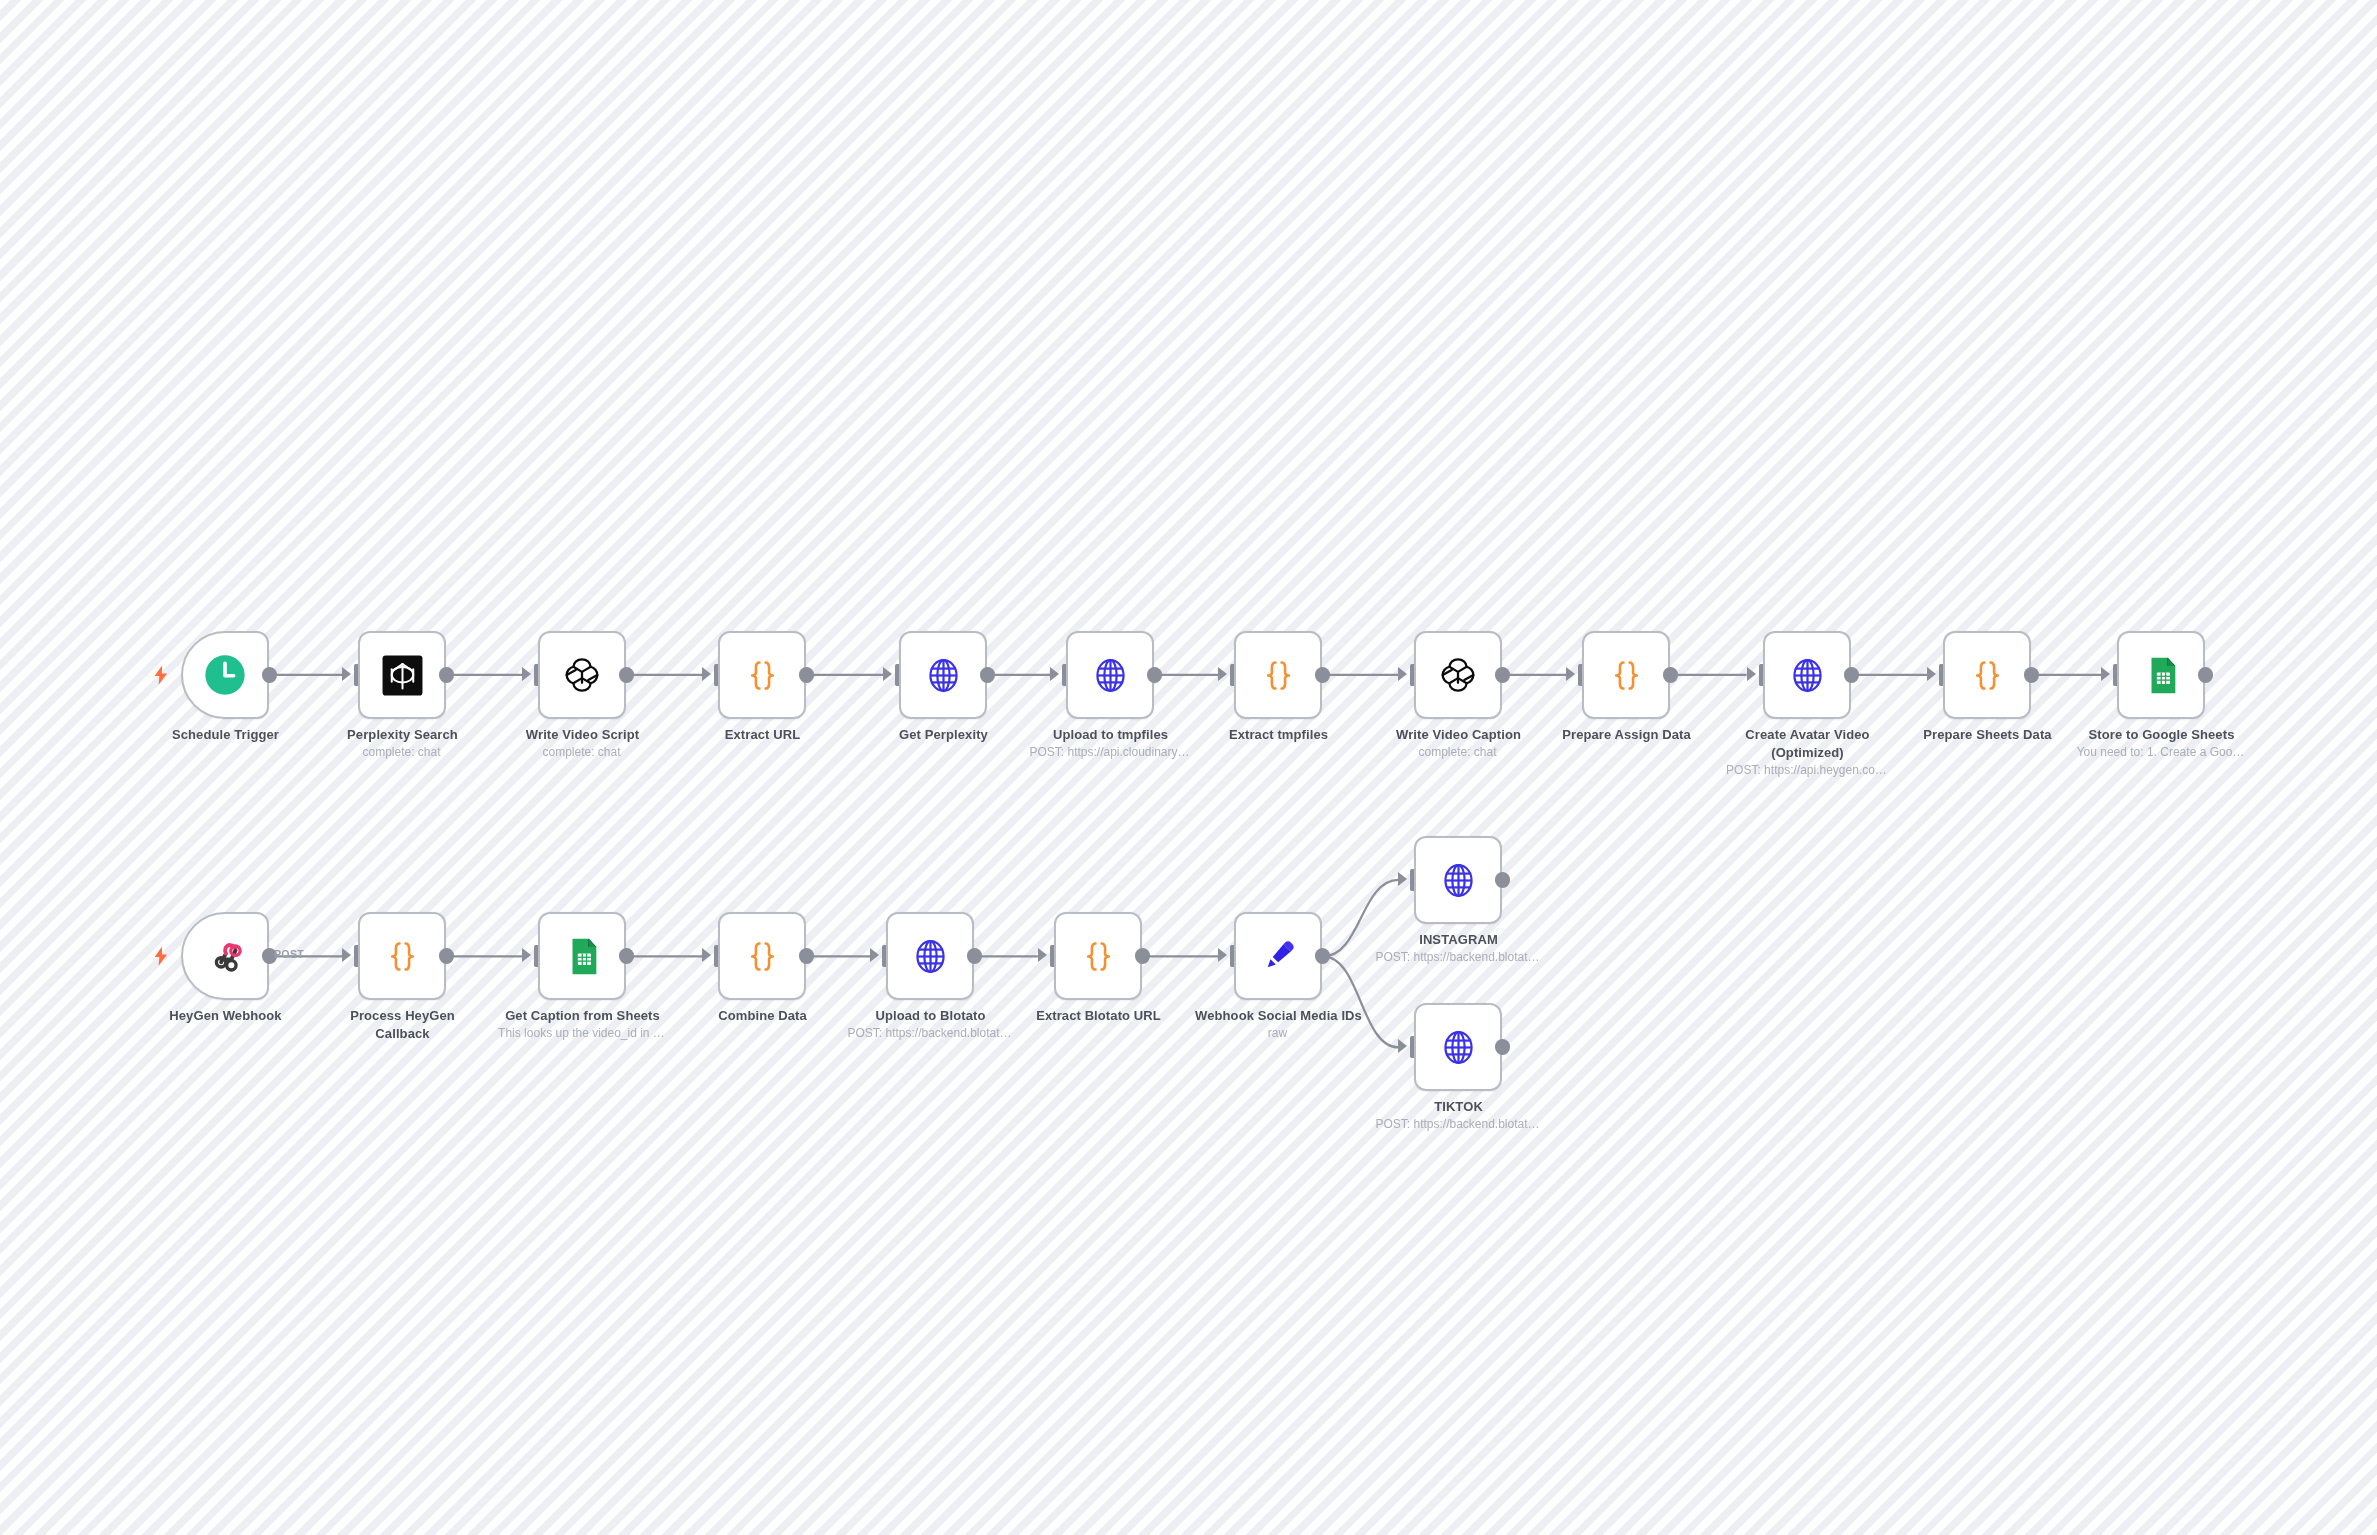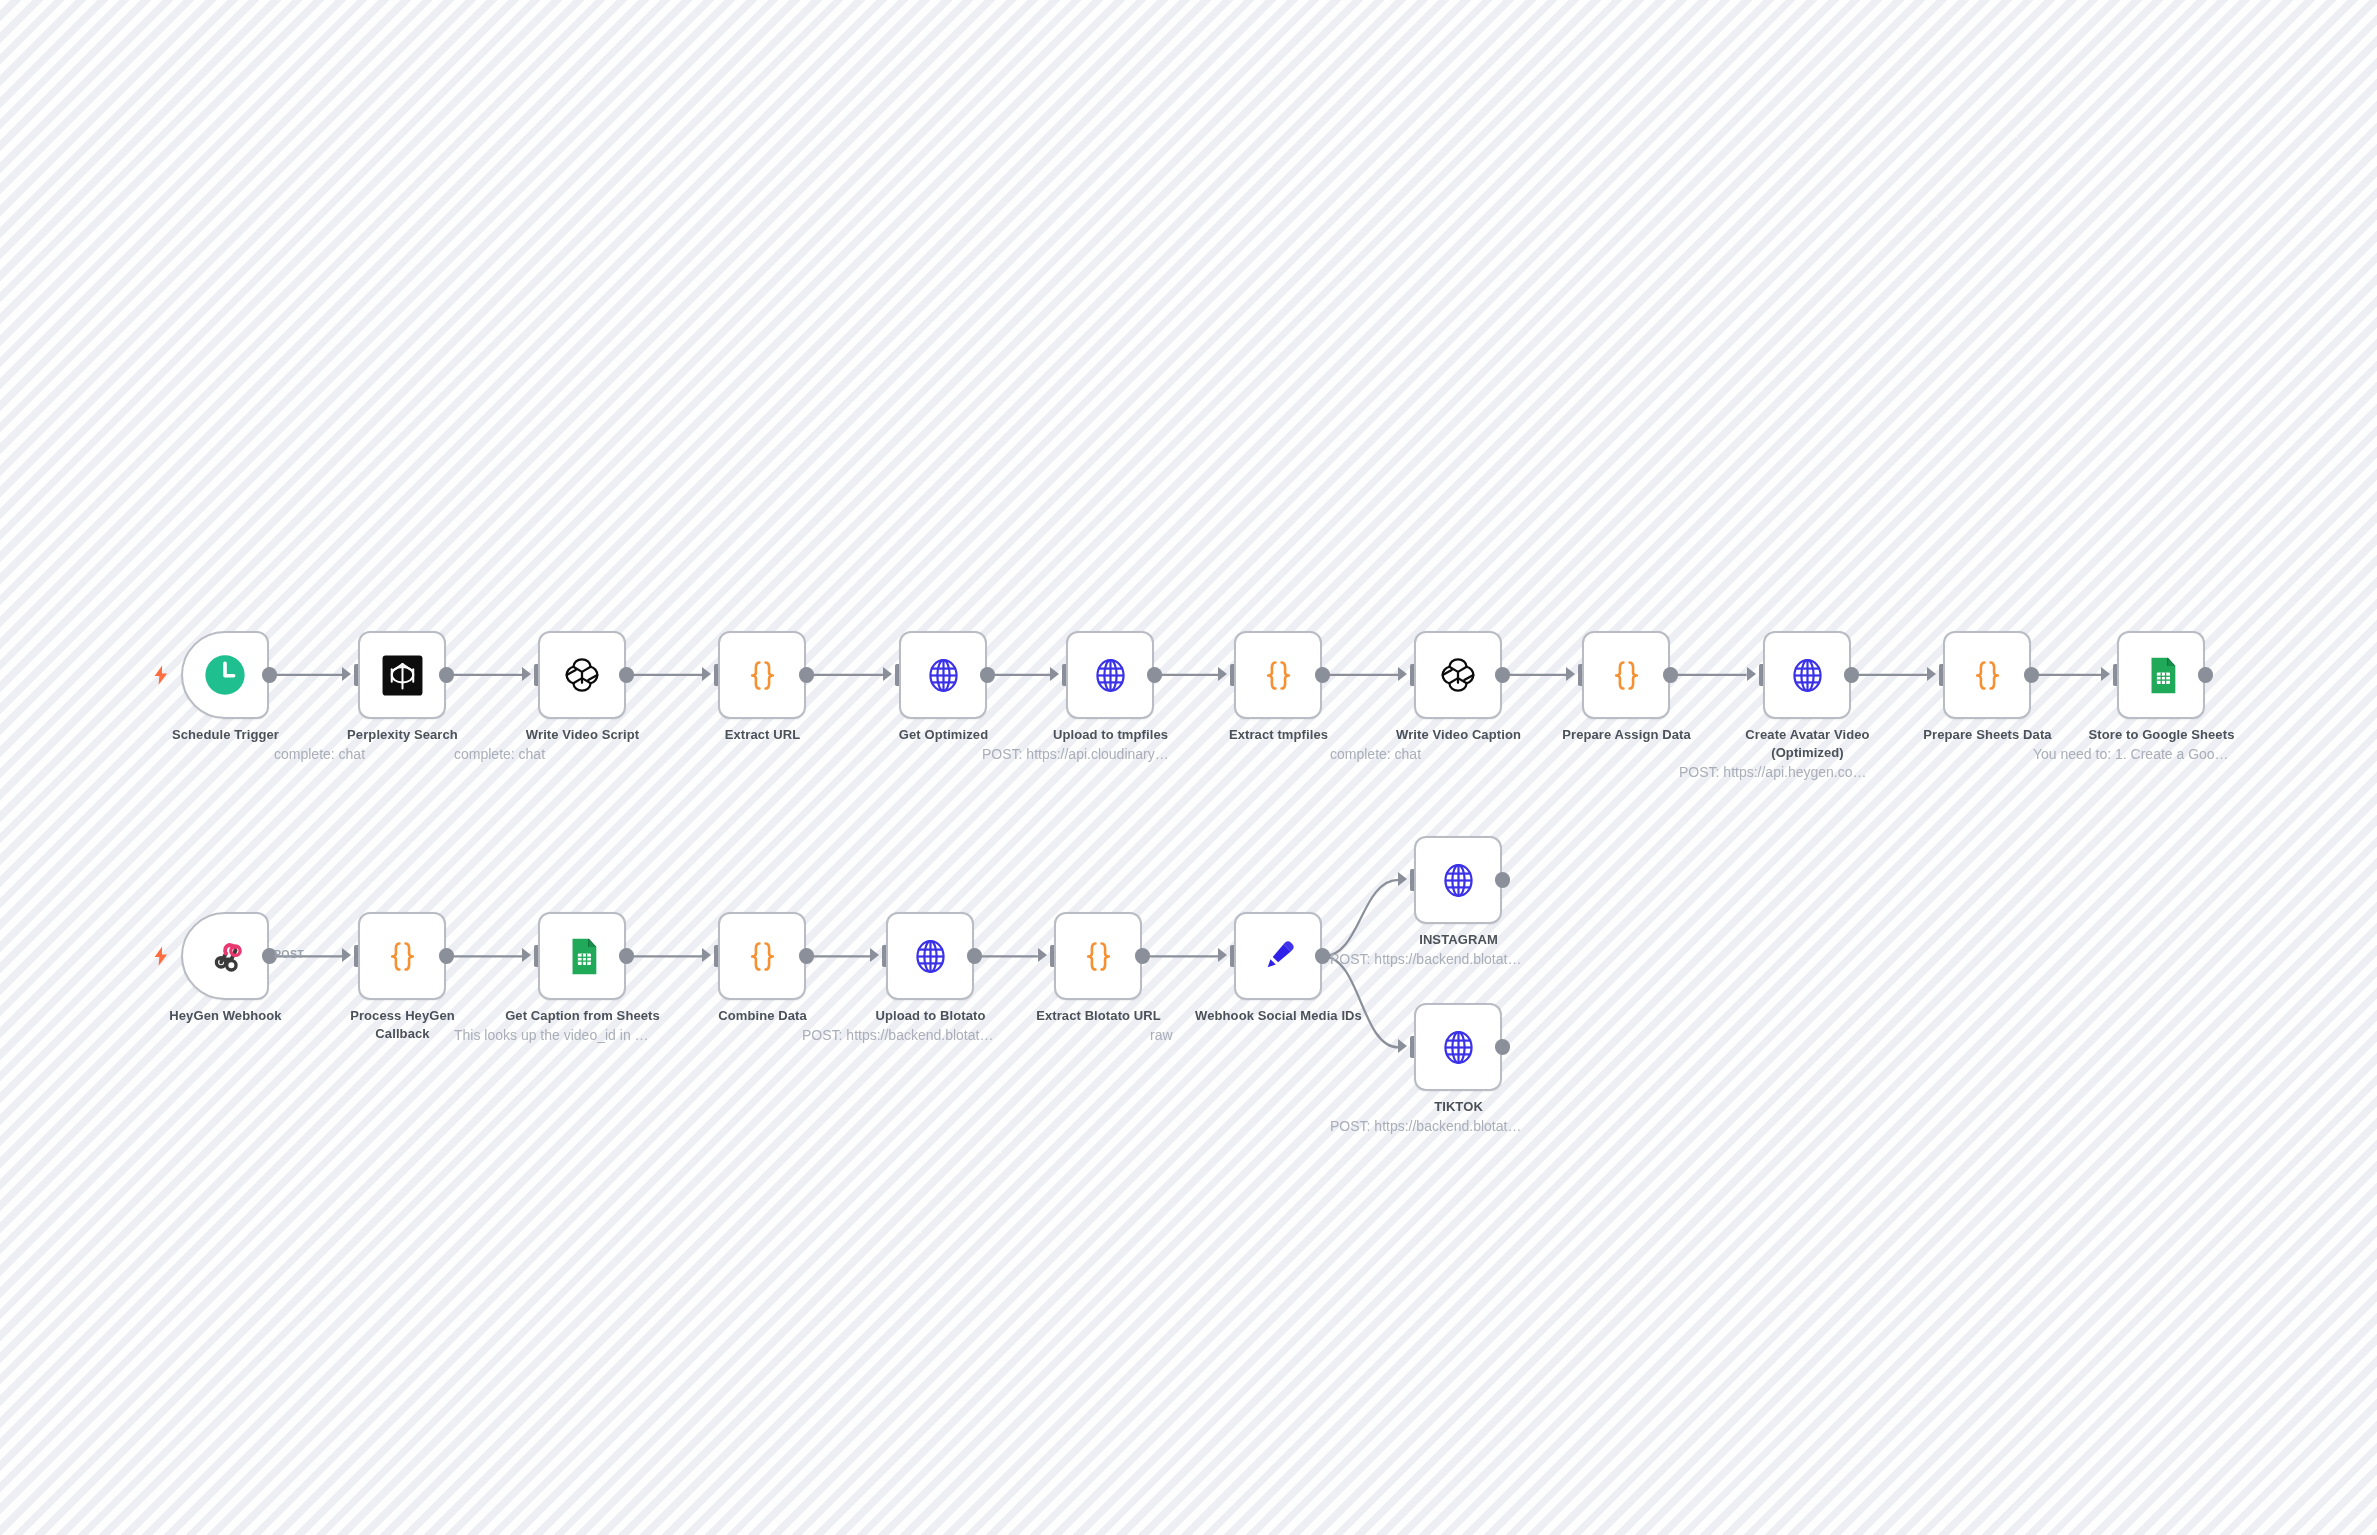--- a/index.html
+++ b/index.html
@@ -77,22 +77,22 @@
     font-weight: 700;
     color: #4b5159;
     letter-spacing: 0.1px;
     line-height: 1.38;
     white-space: pre-line;
   }
   .node-sub {
     position: absolute;
     left: -128px;
     width: 255px;
-    text-align: left;
-    font-size: 14px;
+    text-align: center;
+    font-size: 12px;
     font-weight: 400;
     color: #a9aeb8;
     line-height: 1.3;
     white-space: nowrap;
     overflow: hidden;
     text-overflow: ellipsis;
   }
   .node-sub.one  { top: 70px; }
   .node-sub.two  { top: 88px; }
 
@@ -263,21 +263,21 @@
         <ellipse cx="28" cy="28" rx="8" ry="20"></ellipse>
         <path d="M28 8 V48"></path>
         <path d="M11.6 19 H44.4"></path>
         <path d="M11.6 37 H44.4"></path>
         <path d="M11 28 H45"></path>
       </g>
     </svg>
           </div>
         </div>
         <div class="port-out"></div>
-        <div class="node-label">Get Optimized</div>
+        <div class="node-label">Get Perplexity</div>
       </div>
       <div class="node" style="left: 1110px; top: 675px;">
         <div class="port-arrow"></div>
         <div class="port-in"></div>
         <div class="node-box">
           <div class="node-icon">
             <svg viewBox="0 0 56 56" width="43" height="43">
       <g fill="none" stroke="#3b32e8" stroke-width="2.9">
         <ellipse cx="28" cy="28" rx="17" ry="20"></ellipse>
         <ellipse cx="28" cy="28" rx="8" ry="20"></ellipse>

